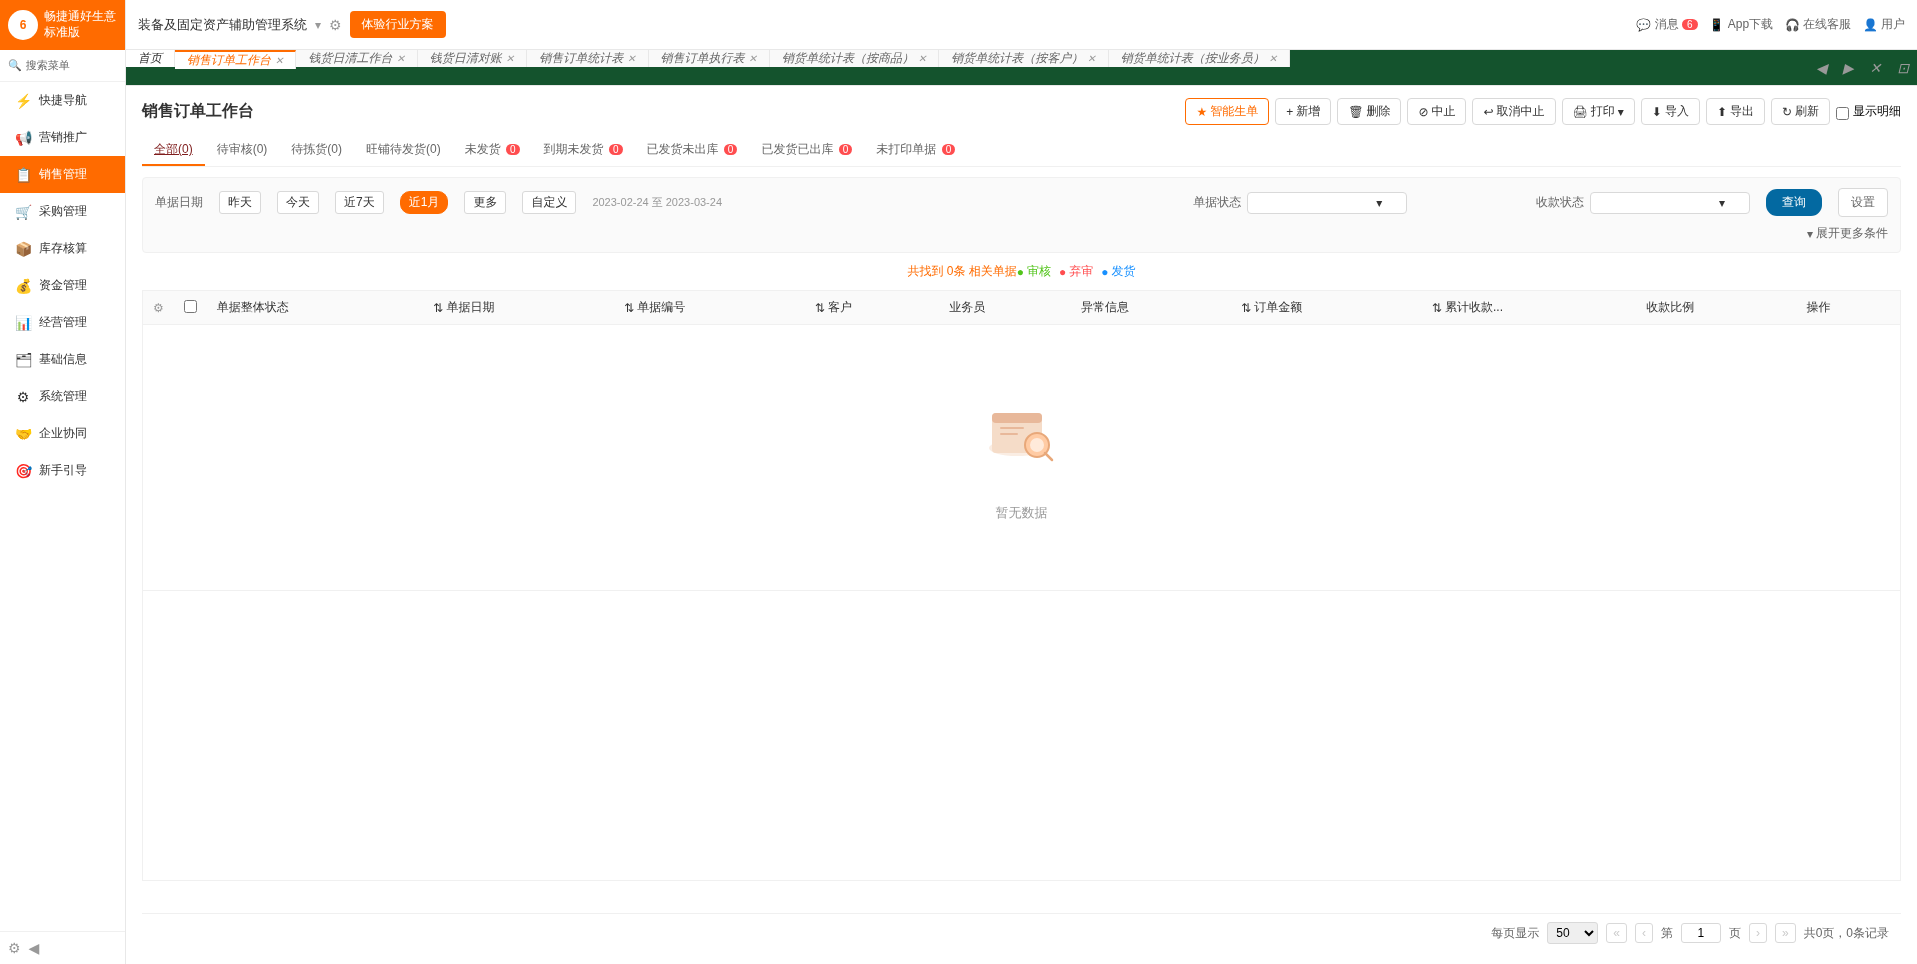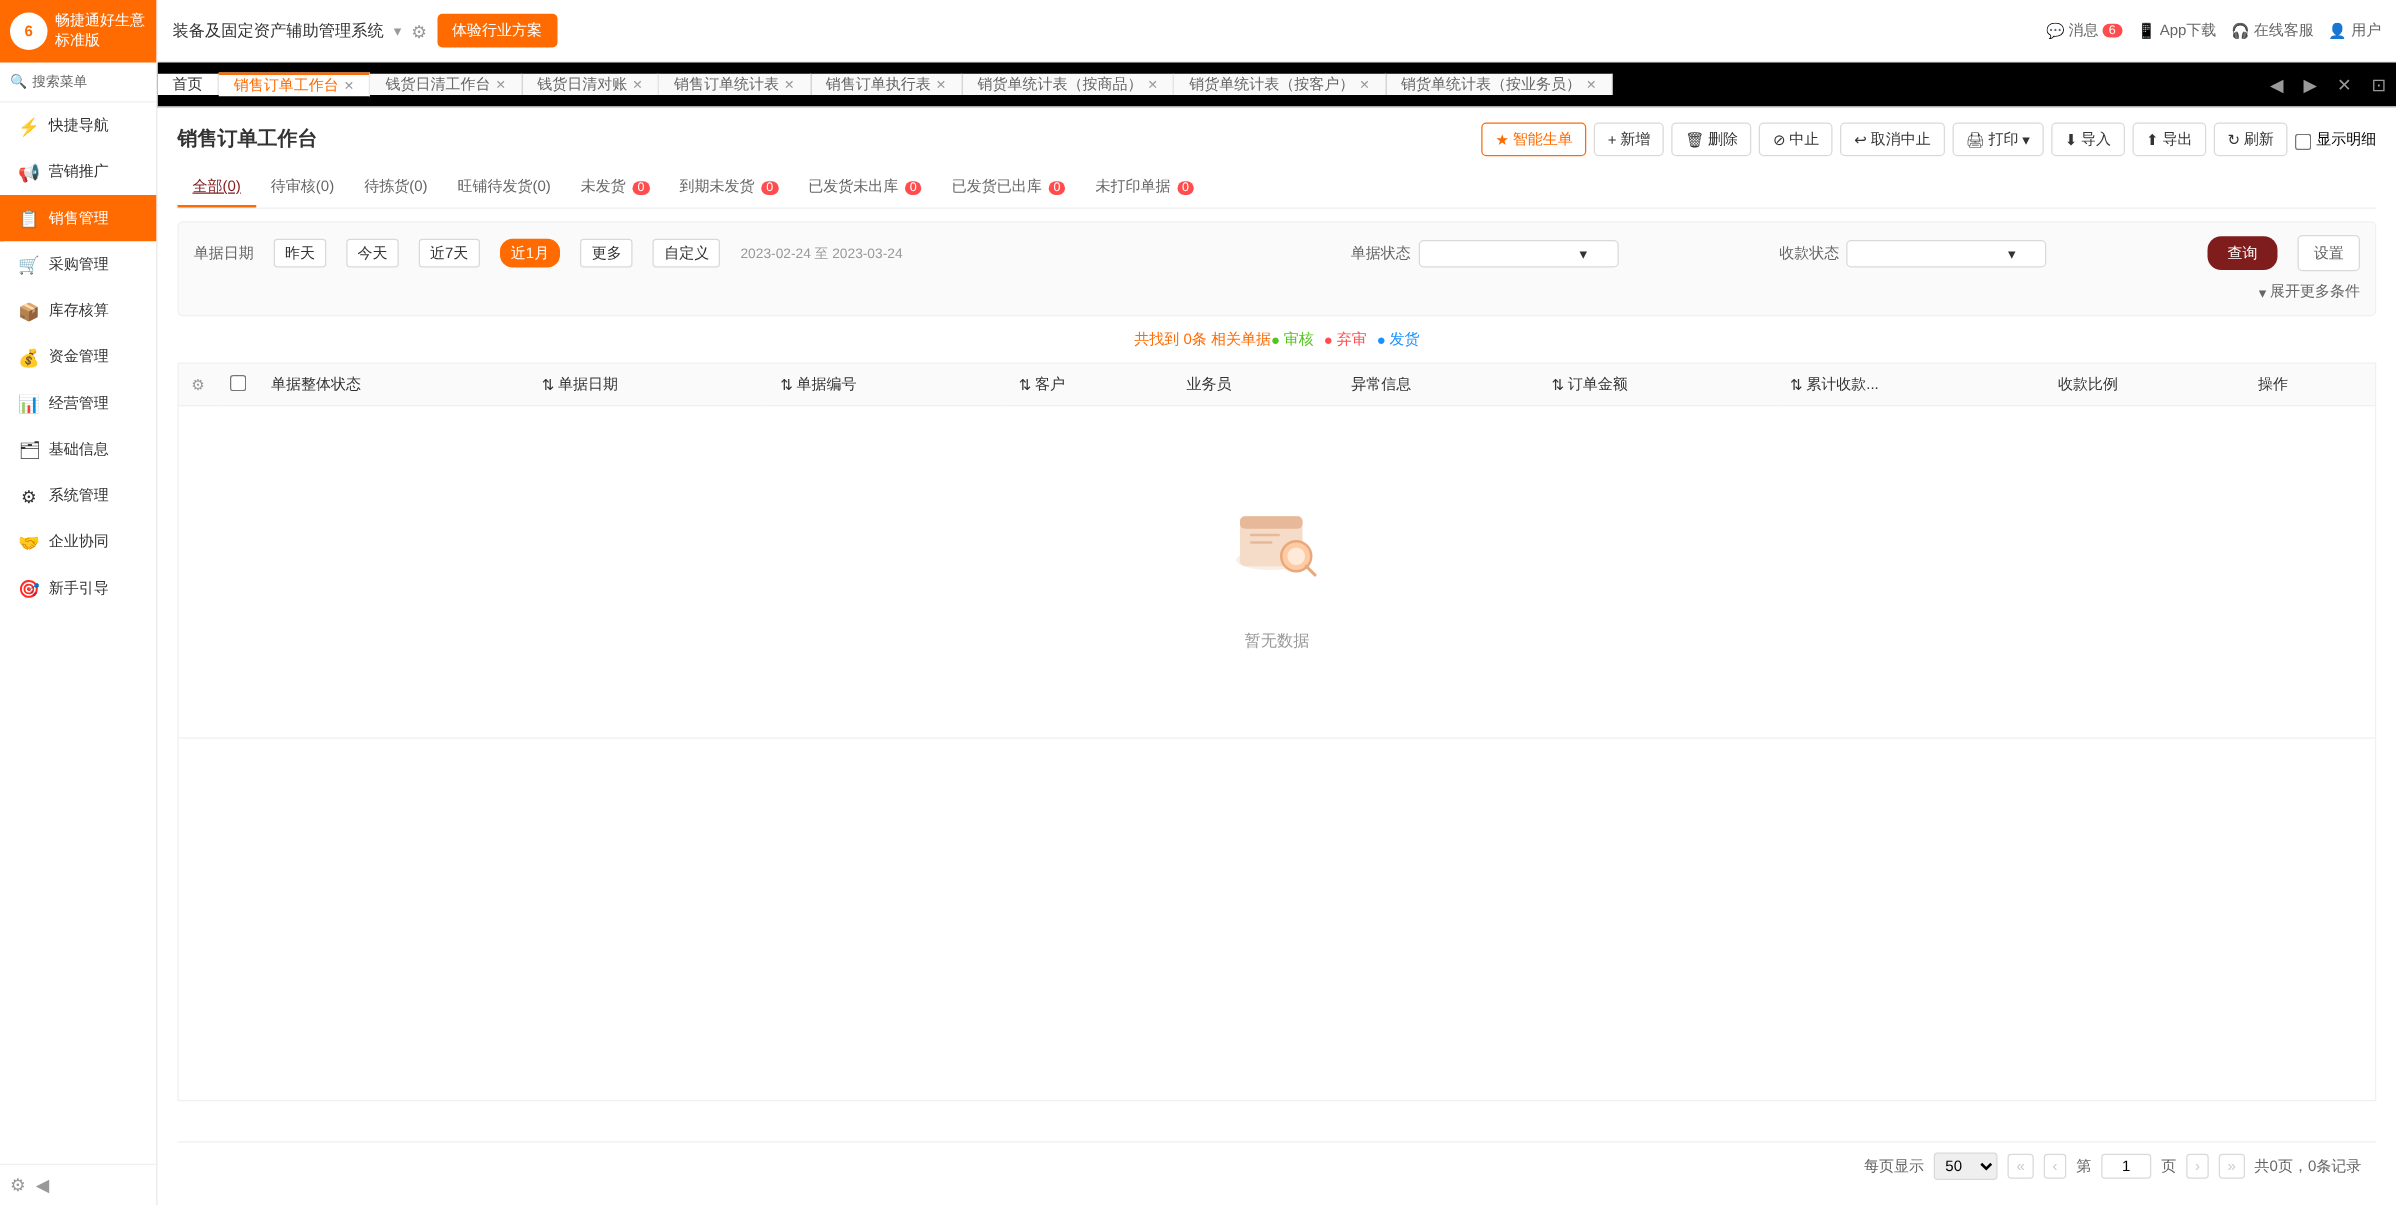--- a/index.html
+++ b/index.html
@@ -23,21 +23,21 @@
     .main { flex: 1; display: flex; flex-direction: column; overflow: hidden; }
 
     
     .topbar { height: 50px; background: #fff; border-bottom: 1px solid #e8e8e8; display: flex; align-items: center; padding: 0 12px; gap: 8px; flex-shrink: 0; }
     .topbar-industry-btn { background: #ff6b00; color: #fff; border: none; border-radius: 4px; padding: 5px 12px; cursor: pointer; font-size: 12px; }
     .topbar-actions { display: flex; align-items: center; gap: 12px; color: #666; }
     .topbar-action { display: flex; align-items: center; gap: 3px; cursor: pointer; font-size: 12px; color: #666; }
     .badge { background: #ff4d4f; color: #fff; border-radius: 10px; padding: 0 4px; font-size: 10px; min-width: 16px; text-align: center; }
 
     
-    .tabbar { height: 36px; background: #000000; display: flex; align-items: center; border-bottom: 1px solid #e8e8e8; overflow: hidden; flex-shrink: 0; }
+    .tabbar { height: 36px; background: #14532d; display: flex; align-items: flex-start; border-bottom: 1px solid #e8e8e8; overflow: hidden; flex-shrink: 0; font-style: italic; }
     .tab { padding: 0 12px; display: flex; align-items: center; gap: 4px; cursor: pointer; border-right: 1px solid #e8e8e8; white-space: nowrap; font-size: 12px; color: #666; background: #f9f9f9; }
     .tab.home { background: #fff; color: #333; }
     .tab.active { background: #fff; color: #ff6b00; border-top: 2px solid #ff6b00; }
     .tab-close { font-size: 10px; color: #999; cursor: pointer; }
     .tab-actions { margin-left: auto; display: flex; align-items: center; }
     .tab-action-btn { padding: 0 8px; height: 36px; display: flex; align-items: center; cursor: pointer; color: #999; font-size: 14px; }
 
     
     .content { flex: 1; overflow: auto; background: #fff; padding: 12px 16px; display: flex; flex-direction: column; gap: 10px; }
 
@@ -55,21 +55,21 @@
     .subtab .count-badge { display: inline-block; background: #ff4d4f; color: #fff; border-radius: 8px; padding: 0 4px; font-size: 10px; margin-left: 2px; }
 
     
     .filter-area { background: #fafafa; border: 1px solid #f0f0f0; border-radius: 4px; padding: 10px 12px; display: flex; flex-direction: column; gap: 8px; }
     .filter-row { display: flex; align-items: center; gap: 16px; }
     .filter-label { color: #666; white-space: nowrap; font-size: 12px; }
     .filter-date-btns { display: flex; gap: 16px; align-items: center; }
     .date-btn { padding: 2px 8px; border: 1px solid #d9d9d9; background: #fff; border-radius: 3px; cursor: pointer; font-size: 12px; color: #333; }
     .date-btn.active { background: #ff6b00; color: #fff; border-color: #ff6b00; border-radius: 10px; }
     .date-range { color: #999; font-size: 11px; }
-    .filter-select { display: flex; align-items: center; gap: 6px; flex: 1; }
+    .filter-select { display: flex; align-items: center; gap: 6px; flex: 1; justify-content: flex-end; }
     .select-box { border: 1px solid #d9d9d9; border-radius: 4px; padding: 3px 24px 3px 8px; background: #fff; font-size: 12px; color: #333; min-width: 120px; position: relative; cursor: pointer; display: flex; align-items: center; justify-content: space-between; }
     .expand-btn { display: flex; align-items: center; gap: 3px; color: #666; cursor: pointer; font-size: 12px; margin-left: auto; }
 
     
     .summary-bar { display: flex; align-items: center; justify-content: center; }
     .summary-text { color: #666; font-size: 12px; }
     .summary-text span { color: #ff6b00; }
     .summary-actions { display: flex; gap: 8px; }
     .summary-action-btn { display: flex; align-items: center; gap: 3px; cursor: pointer; font-size: 12px; color: #666; }
     .summary-action-btn.audit { color: #52c41a; }
@@ -99,21 +99,21 @@
     .page-nav-btn:disabled { color: #ccc; cursor: not-allowed; }
     .page-input { width: 40px; border: 1px solid #d9d9d9; border-radius: 3px; padding: 2px 4px; text-align: center; font-size: 12px; }
 
     
     .content::-webkit-scrollbar { width: 6px; height: 6px; }
     .content::-webkit-scrollbar-track { background: #f1f1f1; }
     .content::-webkit-scrollbar-thumb { background: #ccc; border-radius: 3px; }
     input[type="checkbox"] { cursor: pointer; }
 
     .filter-spacer { flex: 1; }
-    .query-btn { background: #7f1d1d; color: #fff; border: none; border-radius: 11px; padding: 5px 16px; cursor: pointer; font-size: 12px; }
+    .query-btn { background: #0369a1; color: #fff; border: none; border-radius: 11px; padding: 5px 16px; cursor: pointer; font-size: 12px; }
     .set-btn { background: #fff; color: #666; border: 1px solid #d9d9d9; border-radius: 4px; padding: 5px 12px; cursor: pointer; font-size: 12px; }
 
     .bottom-scrollbar { height: 12px; overflow-x: auto; overflow-y: hidden; }
     .bottom-scrollbar-inner { height: 1px; width: 1200px; }
   </style>
 </head>
 <body>
 
 <div class="sidebar">
   <div class="sidebar-logo">

